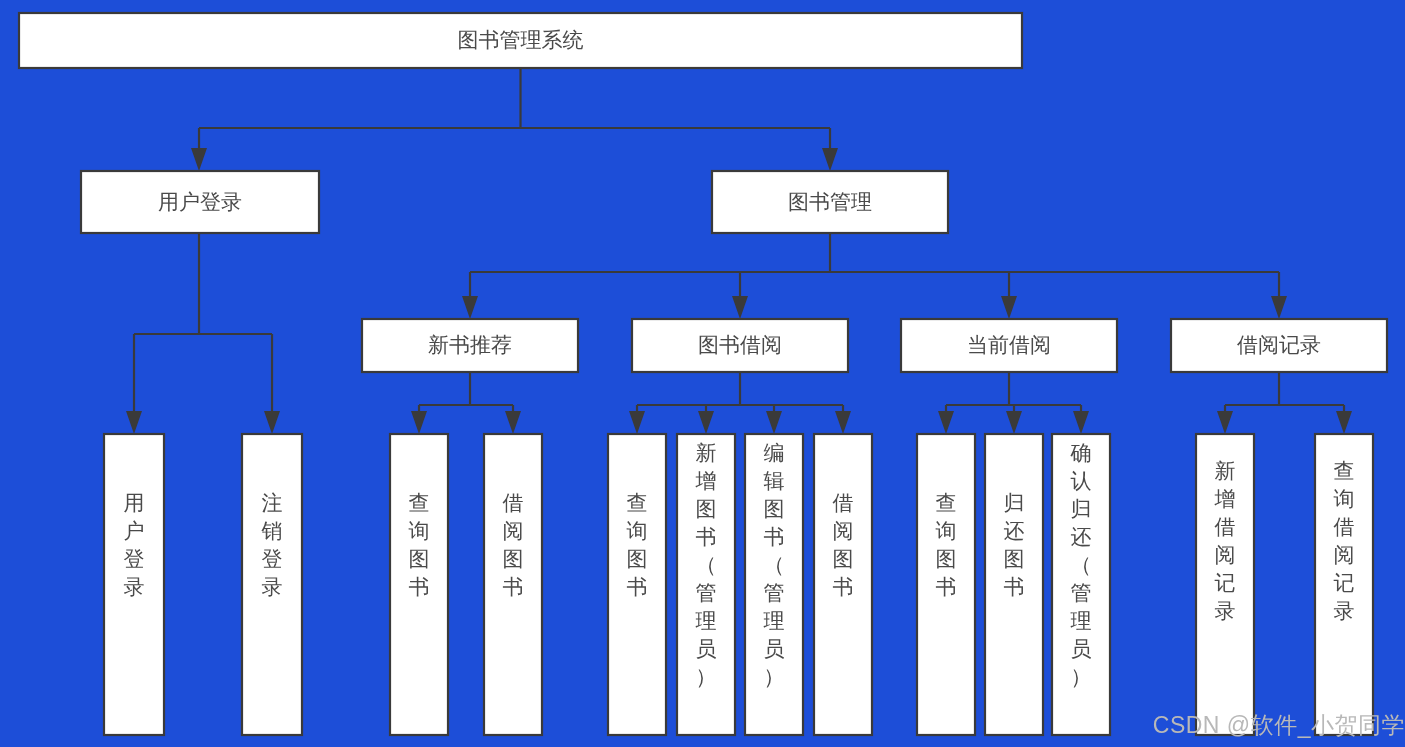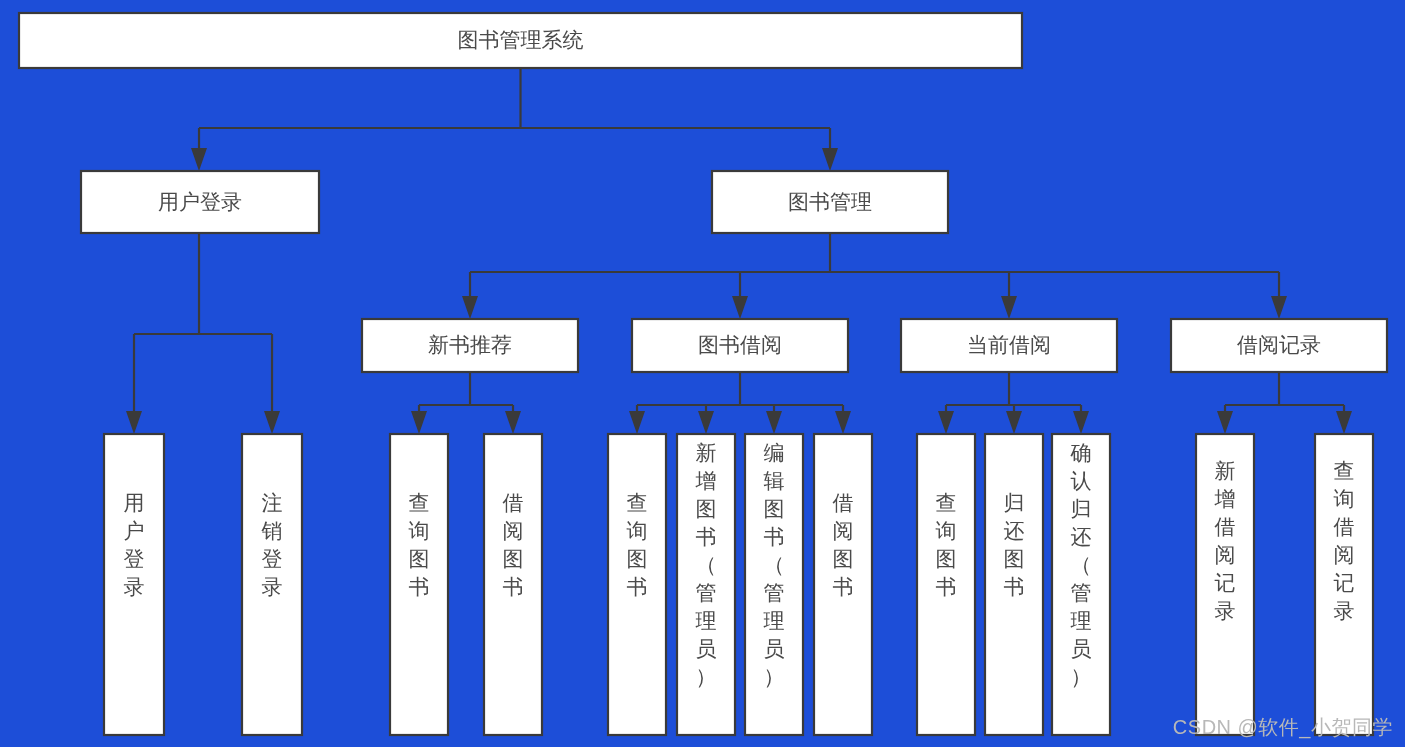--- a/index.html
+++ b/index.html
@@ -49,24 +49,24 @@
     dominant-baseline: middle;
   }
   .node-label-vertical {
     fill: #4a4a4a;
     font-family: "Liberation Sans", "DejaVu Sans", sans-serif;
     font-size: 21px;
     text-anchor: middle;
   }
   .watermark {
     position: absolute;
-    right: 12px;
+    right: 0;
     bottom: 6px;
     font-family: "Liberation Sans", "DejaVu Sans", sans-serif;
-    font-size: 20px;
+    font-size: 23px;
     color: #b8b8b8;
     letter-spacing: 0.5px;
     white-space: nowrap;
     pointer-events: none;
   }
 </style>
 </head>
 <body>
 
 <div id="diagram-root">

